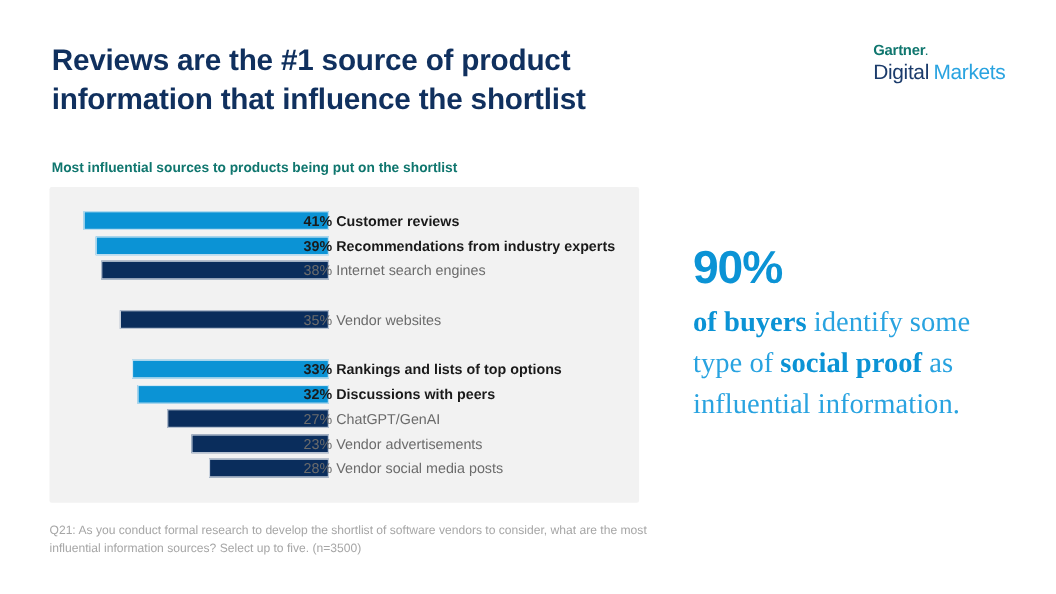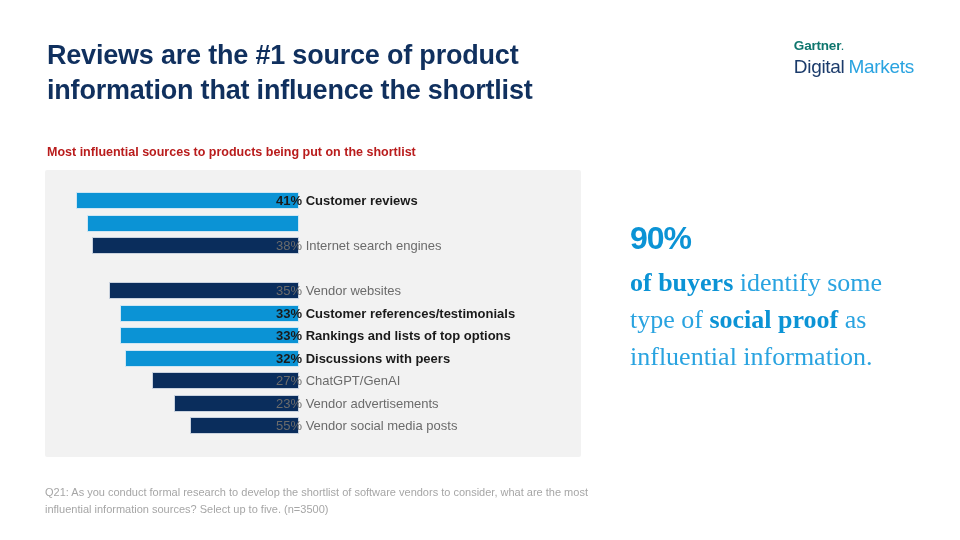--- a/index.html
+++ b/index.html
@@ -29,21 +29,21 @@
   .logo-bottom{
     font-size:19px;font-weight:normal;line-height:1.2;
     letter-spacing:-0.3px;margin-top:2px;
   }
   .logo-bottom .dig{color:#1b3b6b;}
   .logo-bottom .mkt{color:#29a3e0;margin-left:4px;}
 
   
   .subtitle{
     position:absolute;left:47px;top:145px;
-    font-size:12.5px;font-weight:bold;color:#b91c1c;
+    font-size:12.5px;font-weight:bold;color:#0f766e;
   }
   .panel{
     position:absolute;left:45px;top:170px;
     width:536px;height:287px;background:#f2f2f2;border-radius:2px;
   }
   .rows{position:absolute;left:0;top:0;right:0;bottom:0;}
   .row{
     position:absolute;left:0;right:0;height:22.5px;
   }
   .bar-track{
@@ -58,28 +58,28 @@
   .bar.navy{background:#0a2d5c;border-color:#c9d2de;}
   .row-label{
     position:absolute;left:231px;top:0;height:21px;
     line-height:21px;white-space:nowrap;font-size:13px;
   }
   .row-label.strong{color:#1a1a1a;font-weight:bold;}
   .row-label.muted{color:#6b6b6b;font-weight:normal;}
 
   
   .footnote{
-    position:absolute;left:45px;top:484px;width:545px;
+    position:absolute;left:45px;top:474px;width:545px;
     font-size:11px;line-height:1.55;color:#a6a6a6;
   }
 
   
   .callout{position:absolute;left:630px;top:222px;width:290px;}
   .callout-big{
-    font-size:32px;font-weight:bold;color:#0b93d5;
+    font-size:42px;font-weight:bold;color:#0b93d5;
     line-height:1.0;letter-spacing:-1px;
   }
   .callout-body{
     margin-top:11px;font-size:26px;line-height:1.42;
     color:#29a3e0;font-weight:normal;font-family:Liberation Serif, serif;
   }
   .callout-body b{font-weight:bold;color:#0b93d5;}
 </style>
 </head>
 <body>
@@ -107,38 +107,33 @@
         <div class="row" style="top: 20px;">
           <div class="bar-track" style="left: 31px;">
             <div class="bar blue" style="width: 223px;"></div>
           </div>
           <div class="row-label strong">41% Customer reviews</div>
         </div>
         <div class="row" style="top: 42.5px;">
           <div class="bar-track" style="left: 31px;">
             <div class="bar blue" style="width: 212.1px;"></div>
           </div>
+          <div class="row-label strong">39% Recommendations from industry experts</div>
         </div>
         <div class="row" style="top: 65px;">
           <div class="bar-track" style="left: 31px;">
             <div class="bar navy" style="width: 206.7px;"></div>
           </div>
           <div class="row-label muted">38% Internet search engines</div>
         </div>
         <div class="row" style="top: 110px;">
           <div class="bar-track" style="left: 31px;">
             <div class="bar navy" style="width: 190.4px;"></div>
           </div>
           <div class="row-label muted">35% Vendor websites</div>
-        </div>
-        <div class="row" style="top: 132.5px;">
-          <div class="bar-track" style="left: 31px;">
-            <div class="bar blue" style="width: 179.5px;"></div>
-          </div>
-          <div class="row-label strong">33% Customer references/testimonials</div>
         </div>
         <div class="row" style="top: 155px; text-align: center;">
           <div class="bar-track" style="left: 31px;">
             <div class="bar blue" style="width: 179.5px;"></div>
           </div>
           <div class="row-label strong">33% Rankings and lists of top options</div>
         </div>
         <div class="row" style="top: 177.5px;">
           <div class="bar-track" style="left: 31px;">
             <div class="bar blue" style="width: 174px;"></div>
@@ -154,21 +149,21 @@
         <div class="row" style="top: 222.5px;">
           <div class="bar-track" style="left: 31px;">
             <div class="bar navy" style="width: 125.1px;"></div>
           </div>
           <div class="row-label muted">23% Vendor advertisements</div>
         </div>
         <div class="row" style="top: 245px;">
           <div class="bar-track" style="left: 31px;">
             <div class="bar navy" style="width: 108.8px;"></div>
           </div>
-          <div class="row-label muted">55% Vendor social media posts</div>
+          <div class="row-label muted">28% Vendor social media posts</div>
         </div>
       </div>
   </div>
 
   <div class="footnote">Q21: As you conduct formal research to develop the shortlist of software vendors to consider, what are the most influential information sources? Select up to five. (n=3500)</div>
 
   <div class="callout">
     <div class="callout-big">90%</div>
     <div class="callout-body">
       <b>of buyers</b><span> identify some type of </span><b>social proof</b><span> as influential information.</span>

